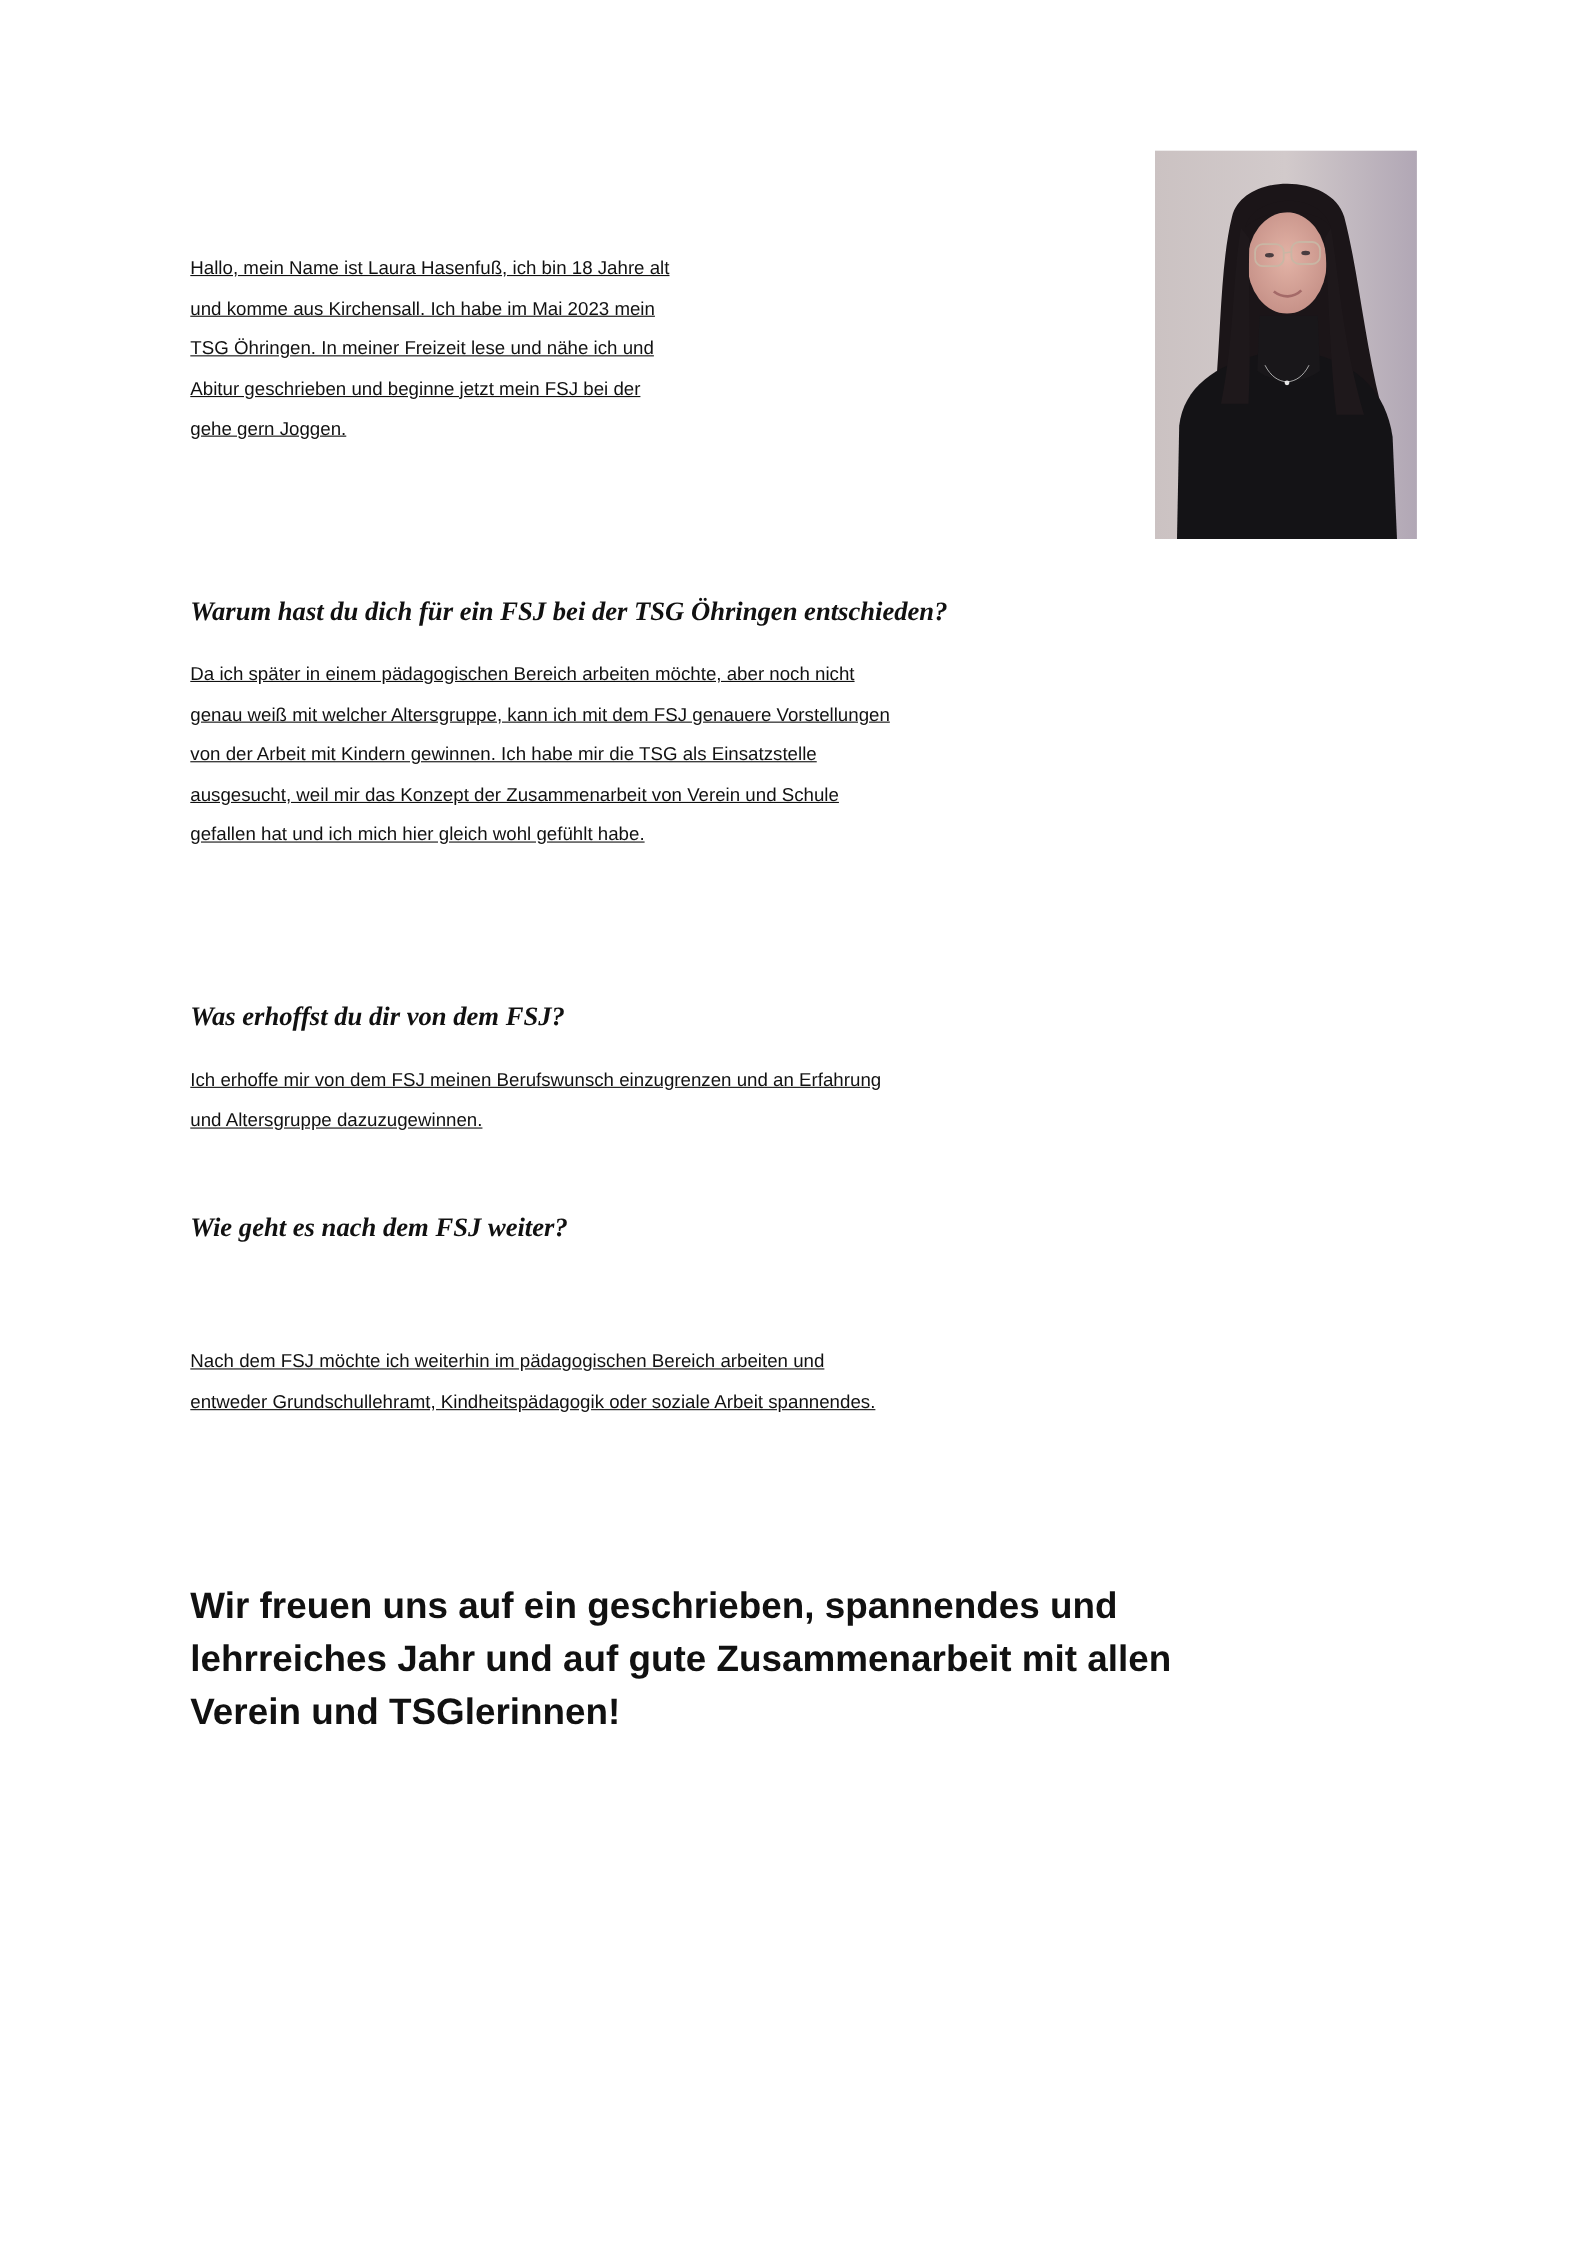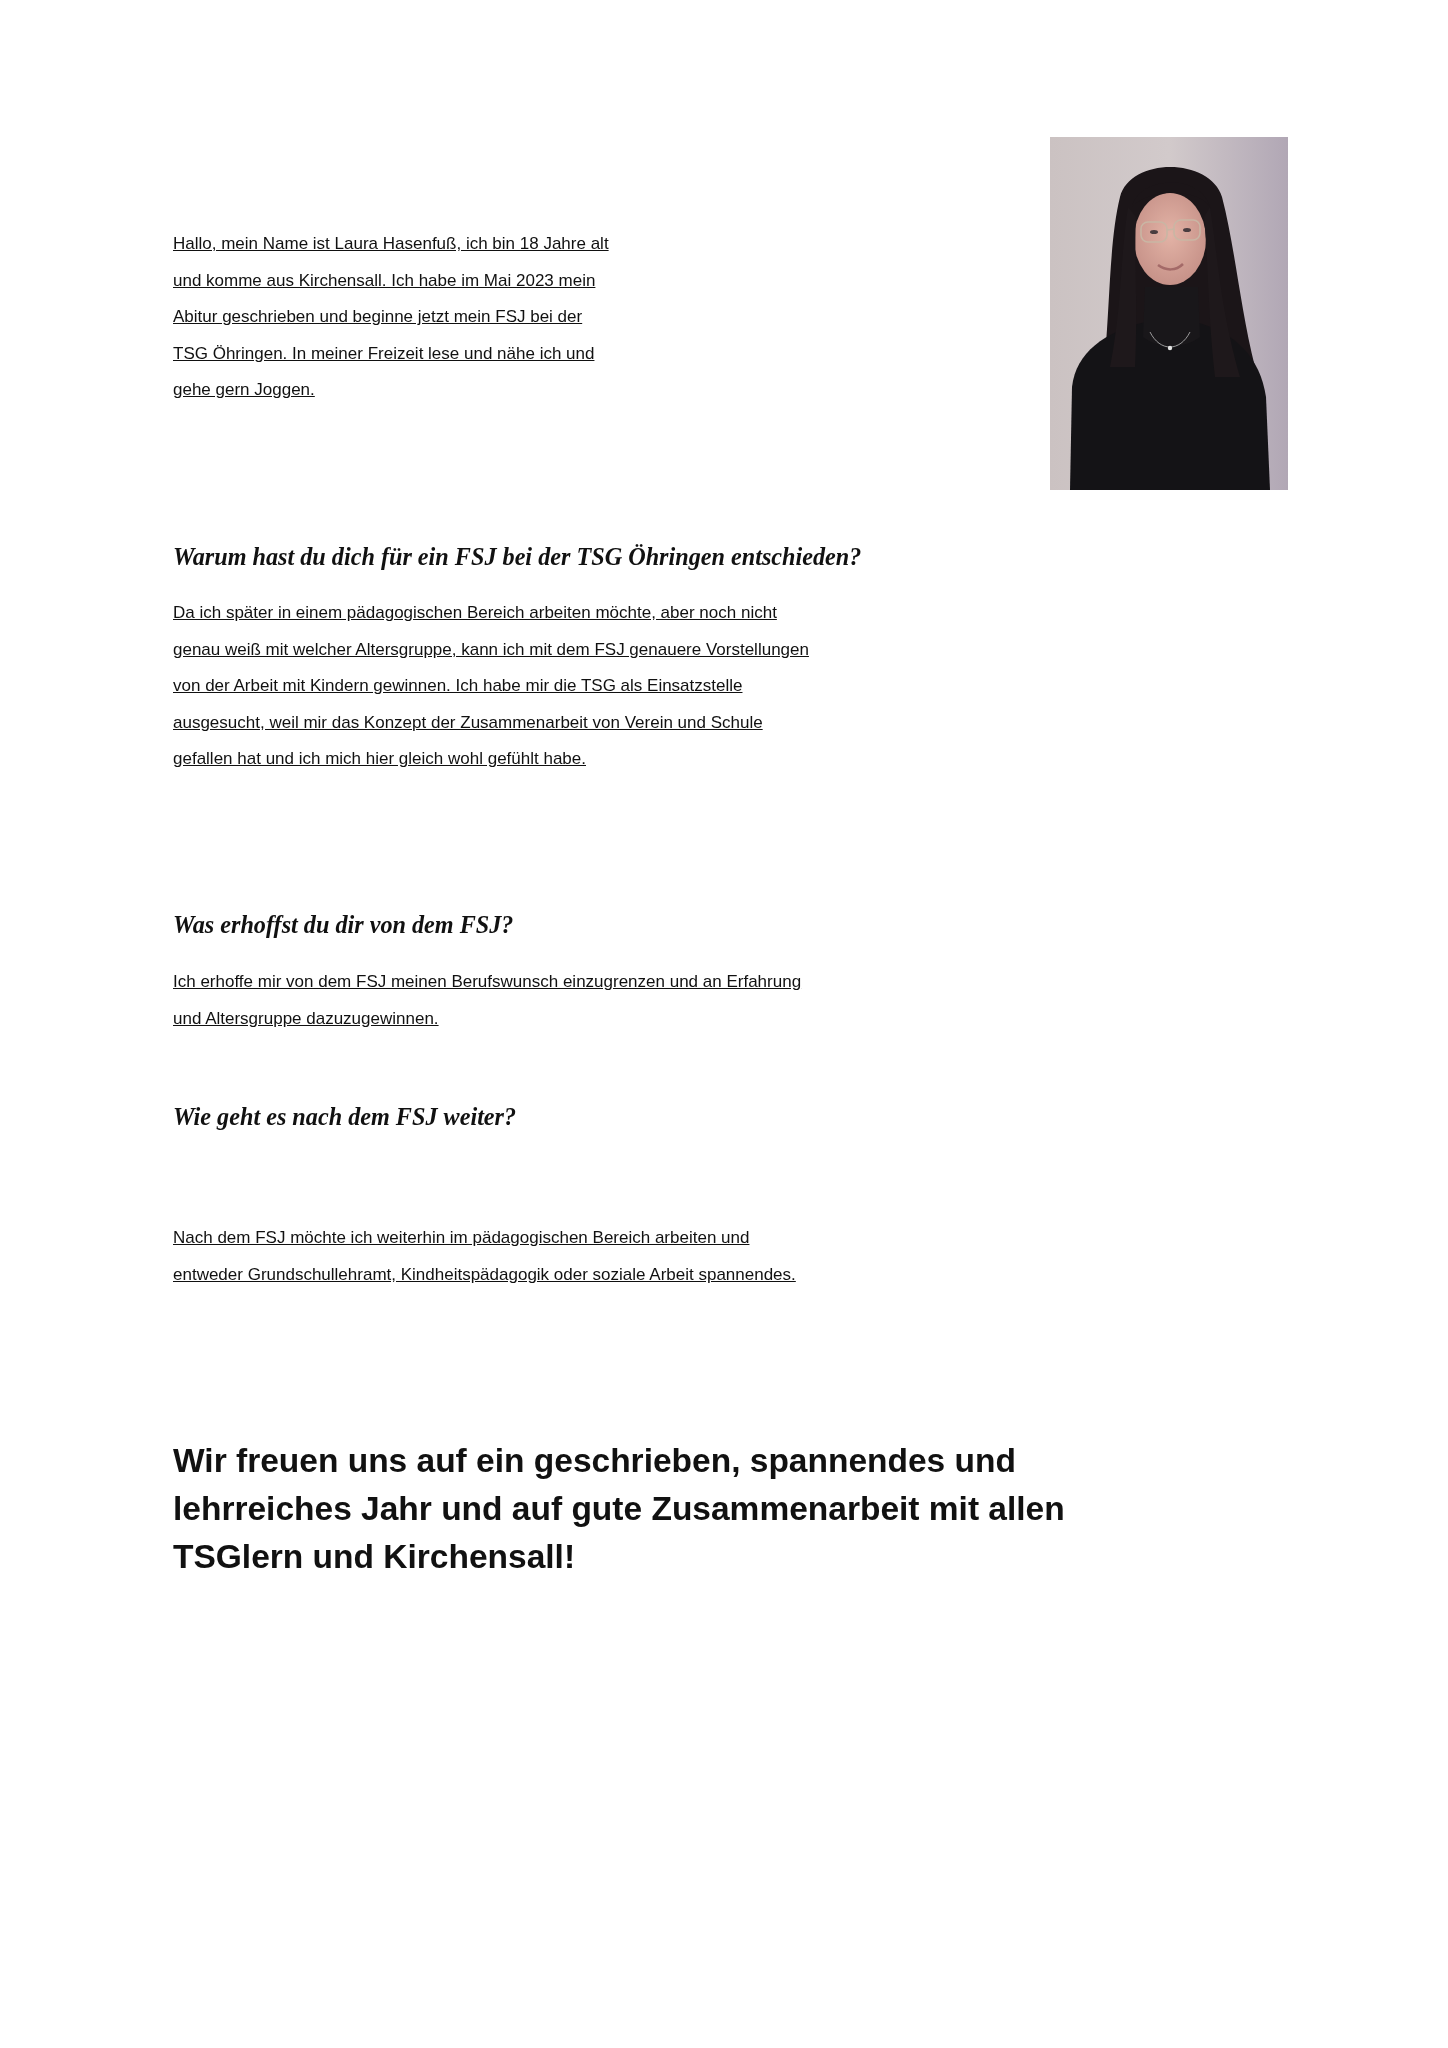--- a/index.html
+++ b/index.html
@@ -14,22 +14,22 @@
   .photo { position: absolute; left: 1050px; top: 137px; width: 238px; height: 353px; overflow: hidden;
            background: linear-gradient(90deg, #cbc3c3 0%, #d3cbcc 40%, #c9c0c6 75%, #b3a9b6 100%); }
   .photo svg { display: block; }
 </style>
 </head>
 <body>
 
 <div class="block para" style="top:226px;">
   <span>Hallo, mein Name ist Laura Hasenfuß, ich bin 18 Jahre alt</span>
   <span>und komme aus Kirchensall. Ich habe im Mai 2023 mein</span>
+  <span>TSG Öhringen. In meiner Freizeit lese und nähe ich und</span>
   <span>Abitur geschrieben und beginne jetzt mein FSJ bei der</span>
-  <span>TSG Öhringen. In meiner Freizeit lese und nähe ich und</span>
   <span>gehe gern Joggen.</span>
 </div>
 
 <div class="photo" title="Portrait photo of Laura Hasenfuß">
   <svg width="238" height="353" viewBox="0 0 238 353">
     <defs>
       <linearGradient id="bg" x1="0" x2="1" y1="0" y2="0">
         <stop offset="0" stop-color="#cbc2c2"></stop>
         <stop offset="0.5" stop-color="#d2cacb"></stop>
         <stop offset="1" stop-color="#b1a7b5"></stop>
@@ -84,14 +84,14 @@
 
 <div class="block q" style="top:1099px;">Wie geht es nach dem FSJ weiter?</div>
 <div class="block para" style="top:1220px;">
   <span>Nach dem FSJ möchte ich weiterhin im pädagogischen Bereich arbeiten und</span>
   <span>entweder Grundschullehramt, Kindheitspädagogik oder soziale Arbeit spannendes.</span>
 </div>
 
 <div class="block closing" style="top:1437px;">
   <span>Wir freuen uns auf ein geschrieben, spannendes und</span>
   <span>lehrreiches Jahr und auf gute Zusammenarbeit mit allen</span>
-  <span>TSGlern und Kirchensall!</span>
+  <span>Verein und TSGlerinnen!</span>
 </div>
 
 </body></html>

